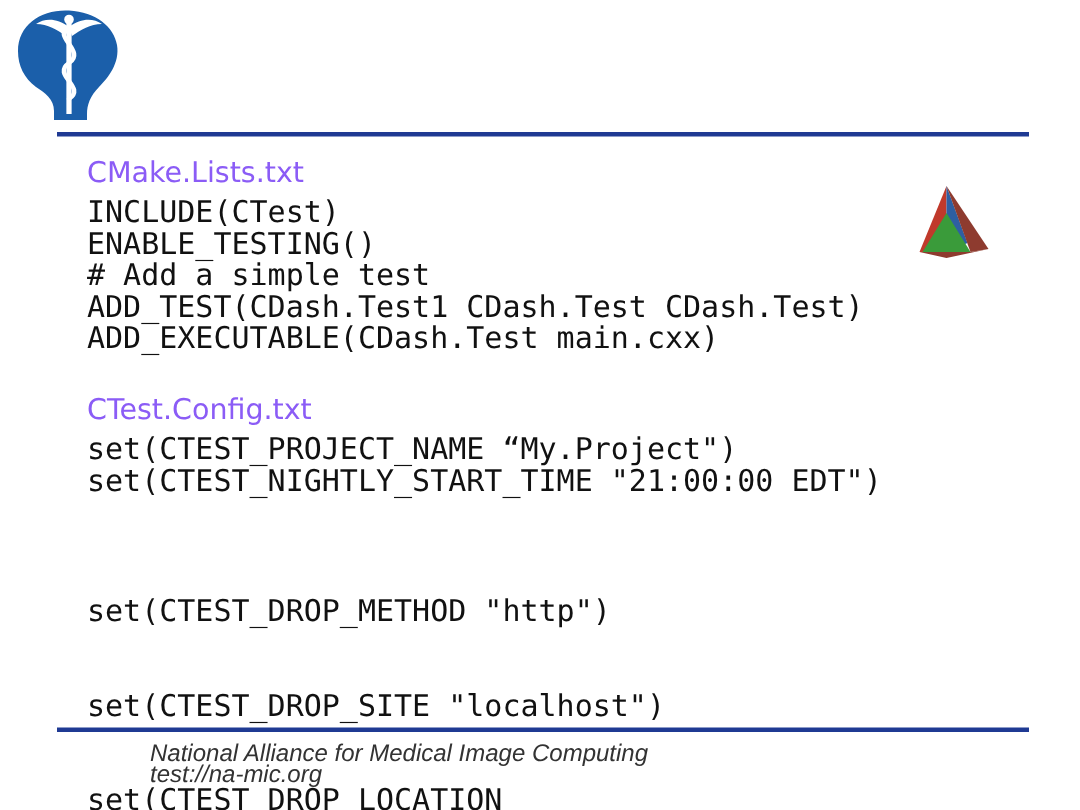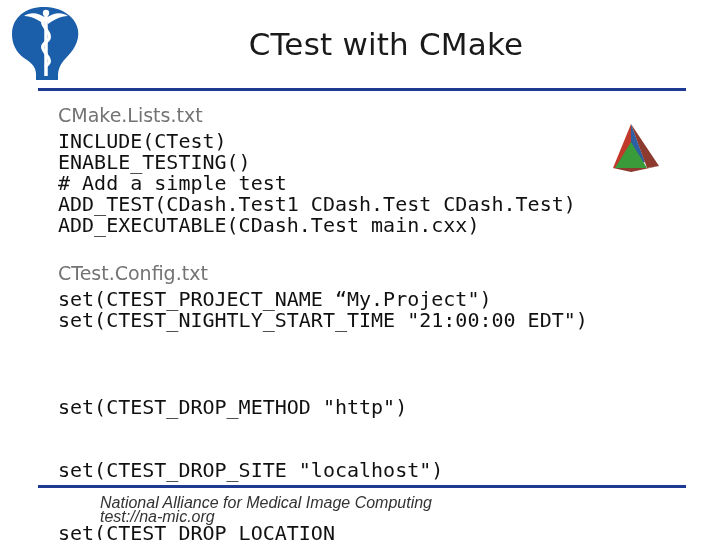--- a/index.html
+++ b/index.html
@@ -59,21 +59,21 @@
     top: 485px;
     width: 648px;
     height: 3px;
     background: #1f3a93;
   }
 
   
   .heading {
     position: absolute;
     font-size: 19px;
-    color: #737373;
+    color: #8b5cf6;
     font-family: "DejaVu Sans", sans-serif;
   }
   .h-cmakelists { left: 58px; top: 104px; }
   .h-ctestconfig { left: 58px; top: 262px; }
 
   .code {
     position: absolute;
     font-family: "DejaVu Sans Mono", monospace;
     font-size: 20px;
     color: #111111;
@@ -119,21 +119,20 @@
       <path d="M40,8 L40,72" stroke="#ffffff" stroke-width="3.5" fill="none"></path>
 
       <path d="M40,14 C28,20 52,30 40,38 C28,46 52,54 40,62" stroke="#ffffff" stroke-width="3" fill="none" stroke-linecap="round"></path>
 
       <path d="M40,14 C32,8 24,8 18,12 C26,12 32,16 38,20 Z" fill="#ffffff"></path>
       <path d="M40,14 C48,8 56,8 62,12 C54,12 48,16 42,20 Z" fill="#ffffff"></path>
       <circle cx="40" cy="9" r="3.2" fill="#ffffff"></circle>
     </svg>
   </div>
 
-  <div class="slide-title">CTest with CMake</div>
 
   <div class="rule-top"></div>
 
   <div class="heading h-cmakelists">CMake.Lists.txt</div>
   <div class="code code-cmakelists">INCLUDE(CTest)
 ENABLE_TESTING()
 # Add a simple test
 ADD_TEST(CDash.Test1 CDash.Test CDash.Test)
 ADD_EXECUTABLE(CDash.Test main.cxx)</div>
 

